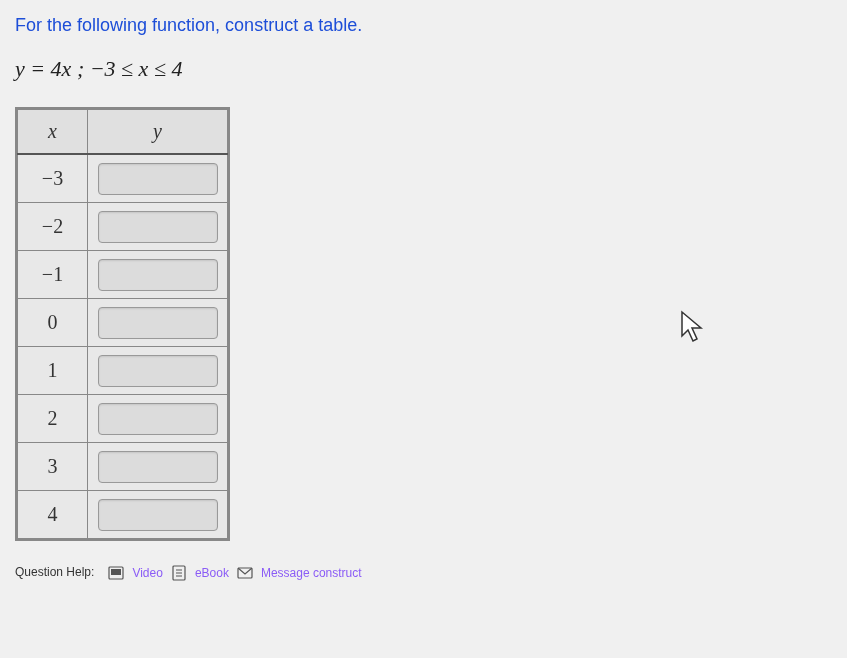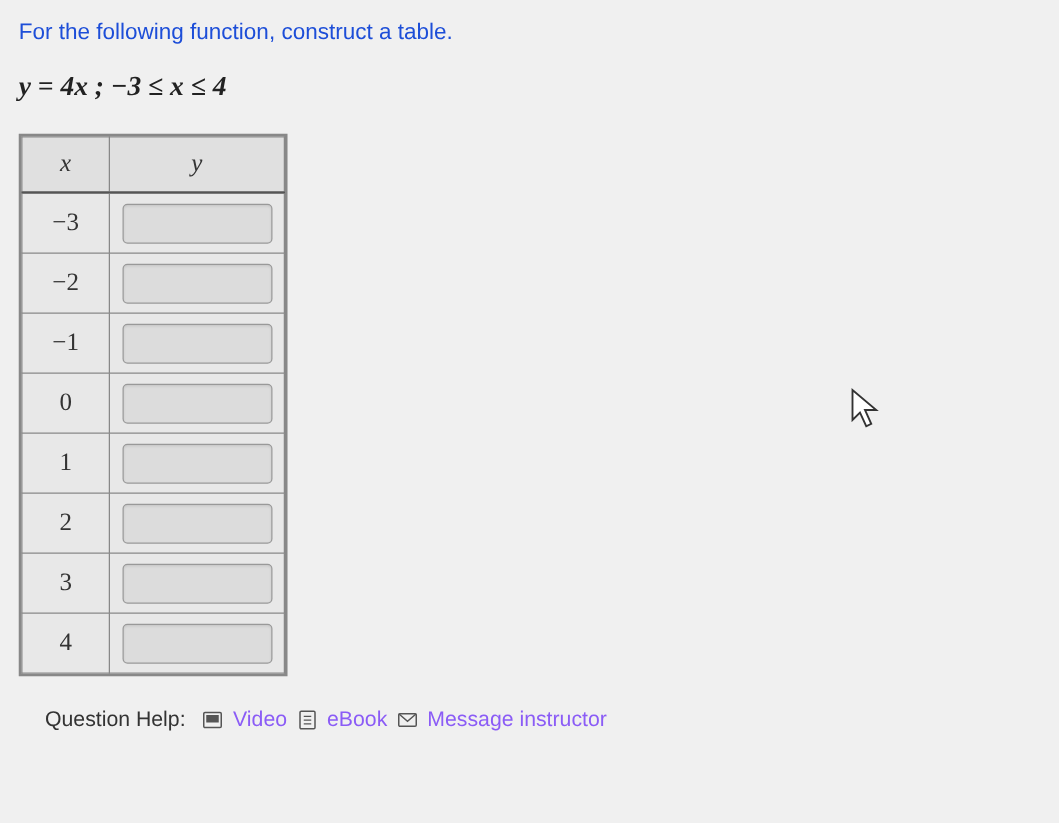--- a/index.html
+++ b/index.html
@@ -21,21 +21,20 @@
       font-size: 18px;
       margin-bottom: 20px;
       color: #1d4ed8;
     }
     .equation {
       font-family: 'Times New Roman', serif;
       font-size: 22px;
       font-style: italic;
       margin-bottom: 25px;
       color: #222;
-      font-weight: bold;
     }
     .table-wrap {
       display: inline-block;
       border: 2px solid #888;
       background: #e8e8e8;
     }
     table {
       border-collapse: collapse;
     }
     th, td {
@@ -74,27 +73,26 @@
       border: 1px solid #999;
       border-radius: 4px;
       background: #dcdcdc;
       font-size: 16px;
       text-align: center;
       padding: 4px;
       box-shadow: inset 0 1px 2px rgba(0,0,0,0.1);
     }
     .help-row {
       margin-top: 20px;
-      font-size: 17px;
+      font-size: 12px;
       color: #333;
       display: flex;
       align-items: flex-start;
       gap: 8px;
       flex-wrap: wrap;
-      margin-left: 21px;
     }
     .help-label {
       margin-right: 6px;
     }
     .help-link {
       display: inline-flex;
       align-items: center;
       gap: 8px;
       color: #8b5cf6;
       cursor: pointer;
@@ -191,21 +189,21 @@
     <span>eBook</span>
   </a>
 
   <a class="help-link">
     <span class="help-icon">
       <svg viewBox="0 0 16 16" width="16" height="16">
           <rect x="1" y="3" width="14" height="10" rx="1" fill="none" stroke="#555" stroke-width="1.2"></rect>
           <polyline points="1,3 8,9 15,3" fill="none" stroke="#555" stroke-width="1.2"></polyline>
         </svg>
     </span>
-    <span>Message instructor</span>
+    <span>Message construct</span>
   </a>
 </div>
 
 <div class="cursor">
   <svg width="28" height="36" viewBox="0 0 28 36">
     <path d="M2 2 L2 26 L8 20 L13 31 L17 29 L12 18 L21 18 Z" fill="#fff" stroke="#333" stroke-width="1.5"></path>
   </svg>
 </div>
 
 

